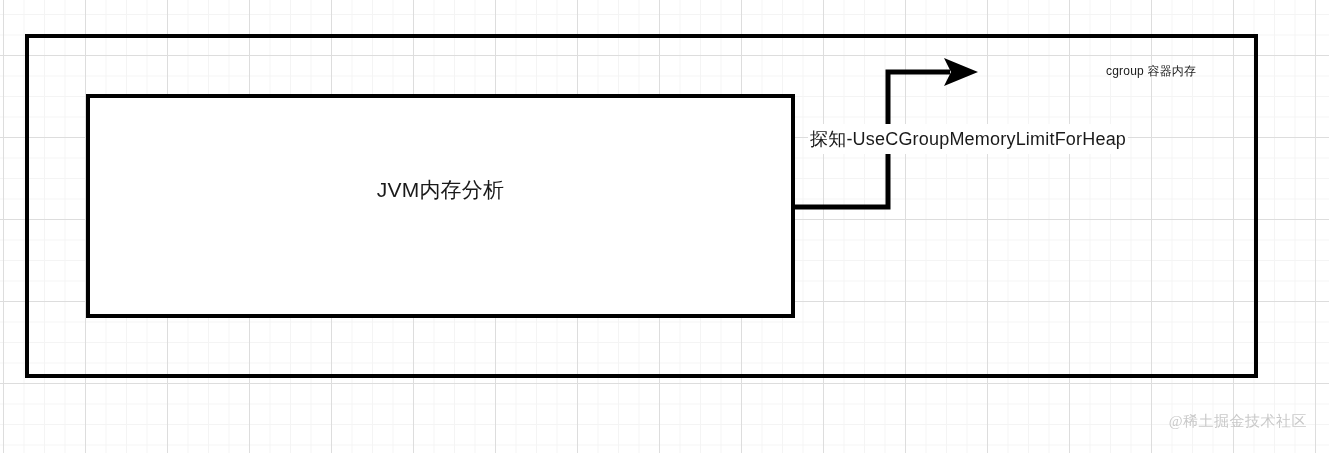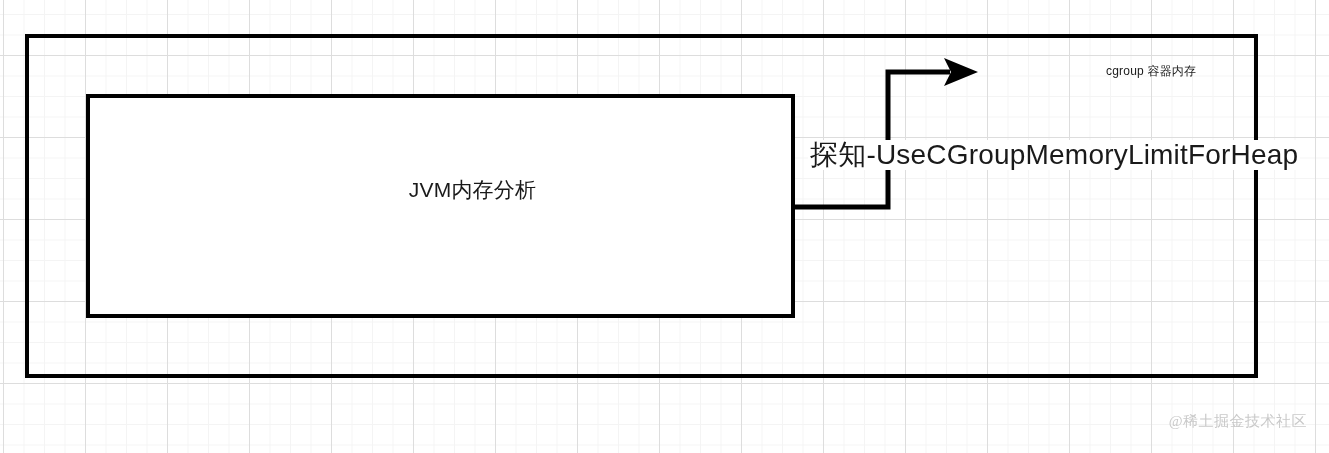--- a/index.html
+++ b/index.html
@@ -51,34 +51,33 @@
   }
 
   #inner-box-label {
     left: 86px;
     top: 94px;
     width: 709px;
     height: 192px;
     display: flex;
     align-items: center;
     justify-content: center;
-    padding-left: 32px;
   }
 
   #cgroup-label {
     left: 1058px;
     top: 63px;
     font-size: 12px;
     margin-left: 48px;
   }
 
   #flag-label {
     left: 808px;
-    top: 140px;
-    font-size: 28px;
+    top: 124px;
+    font-size: 18px;
     background: #ffffff;
     padding: 2px 2px;
     line-height: 26px;
   }
 
   #watermark {
     position: absolute;
     right: 22px;
     bottom: 22px;
     color: #c9c9c9;

